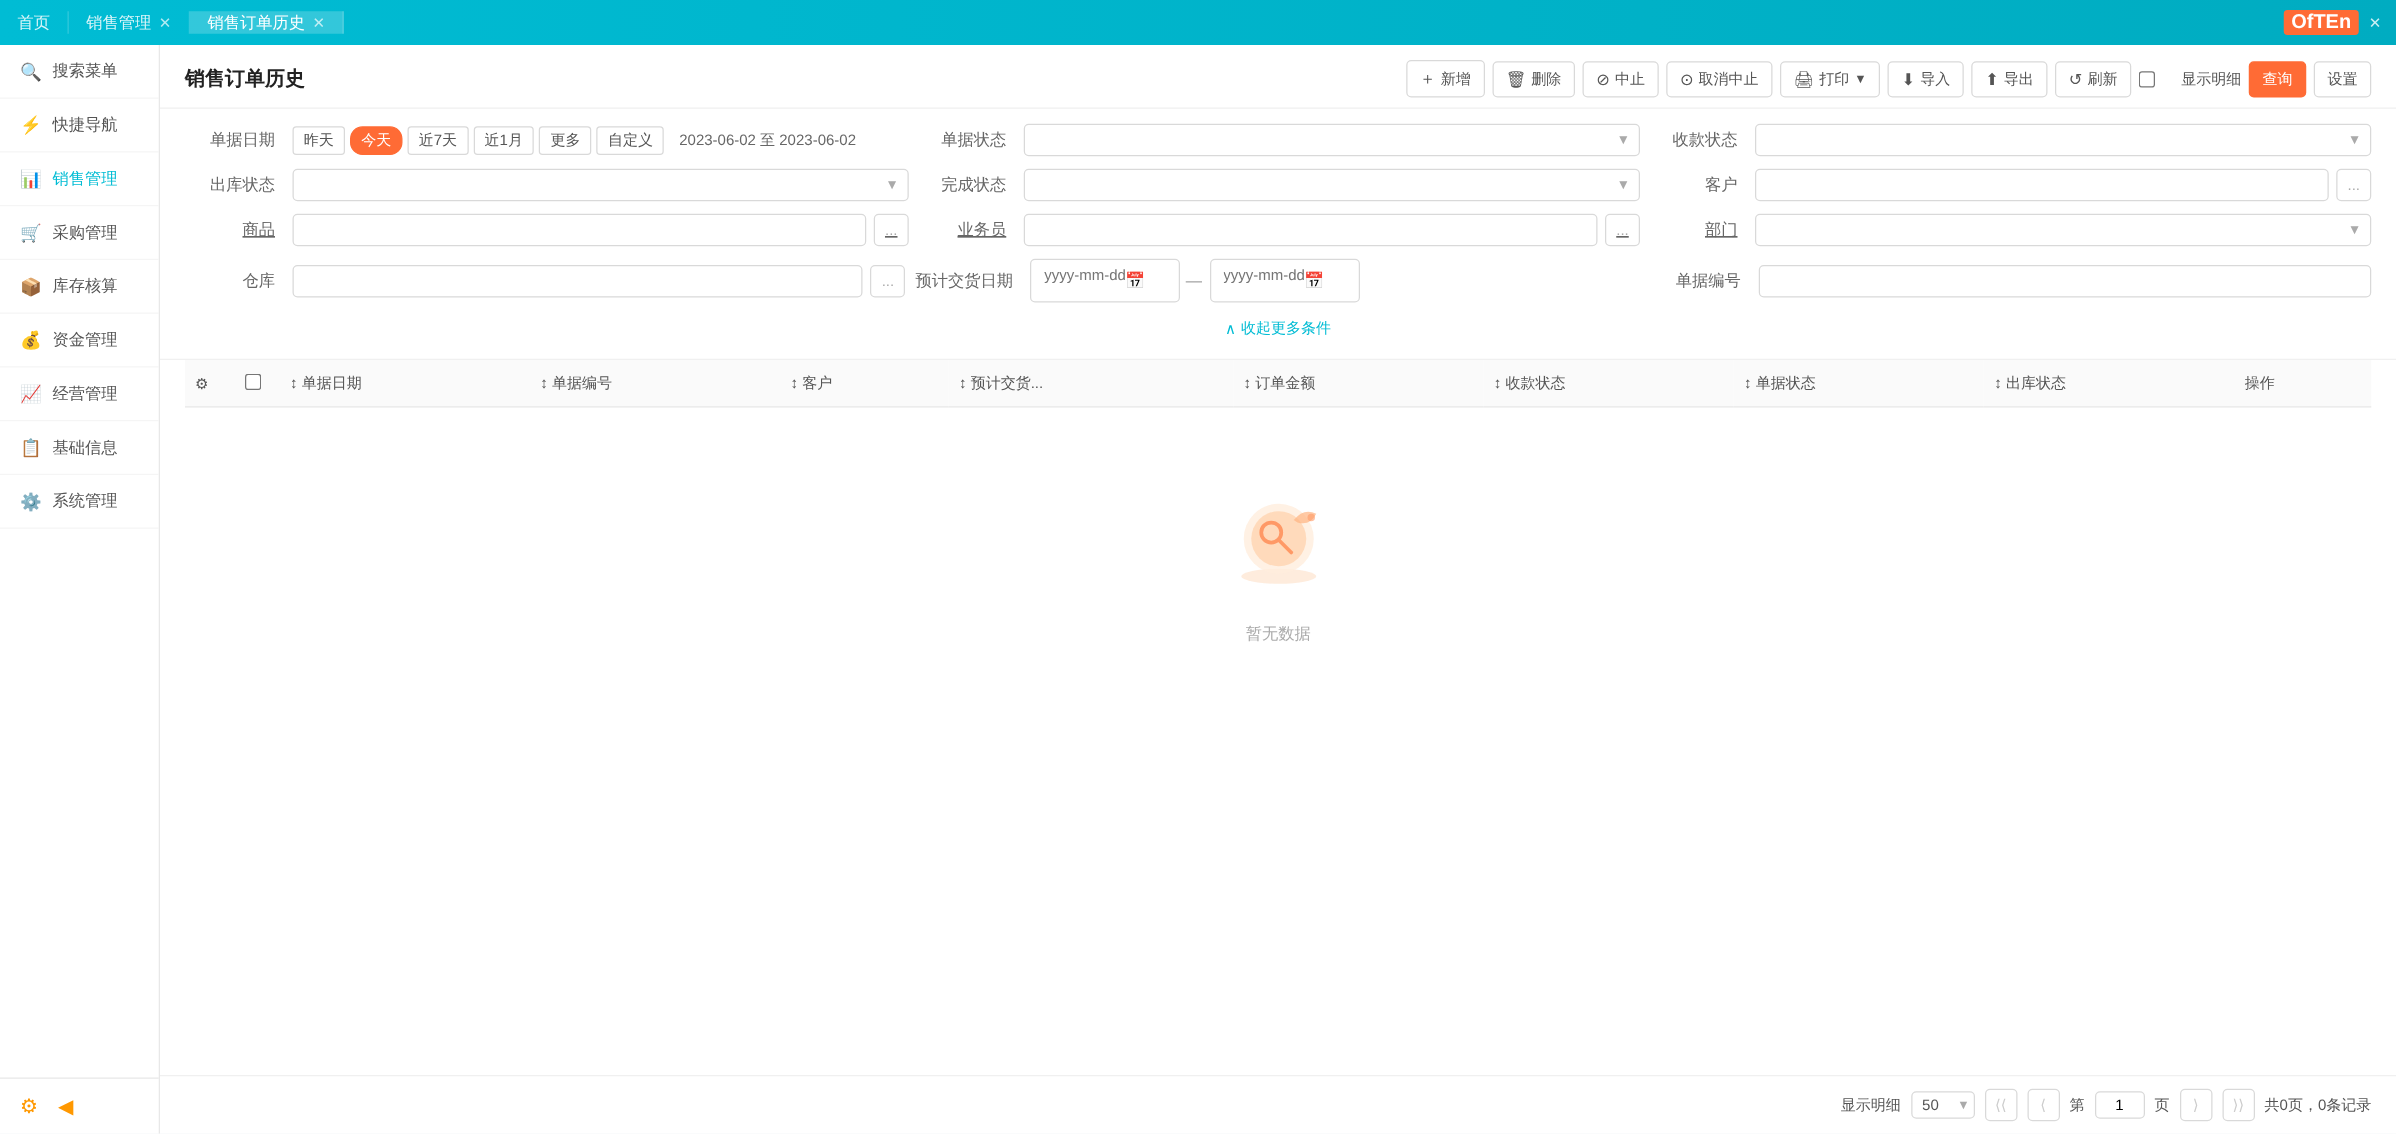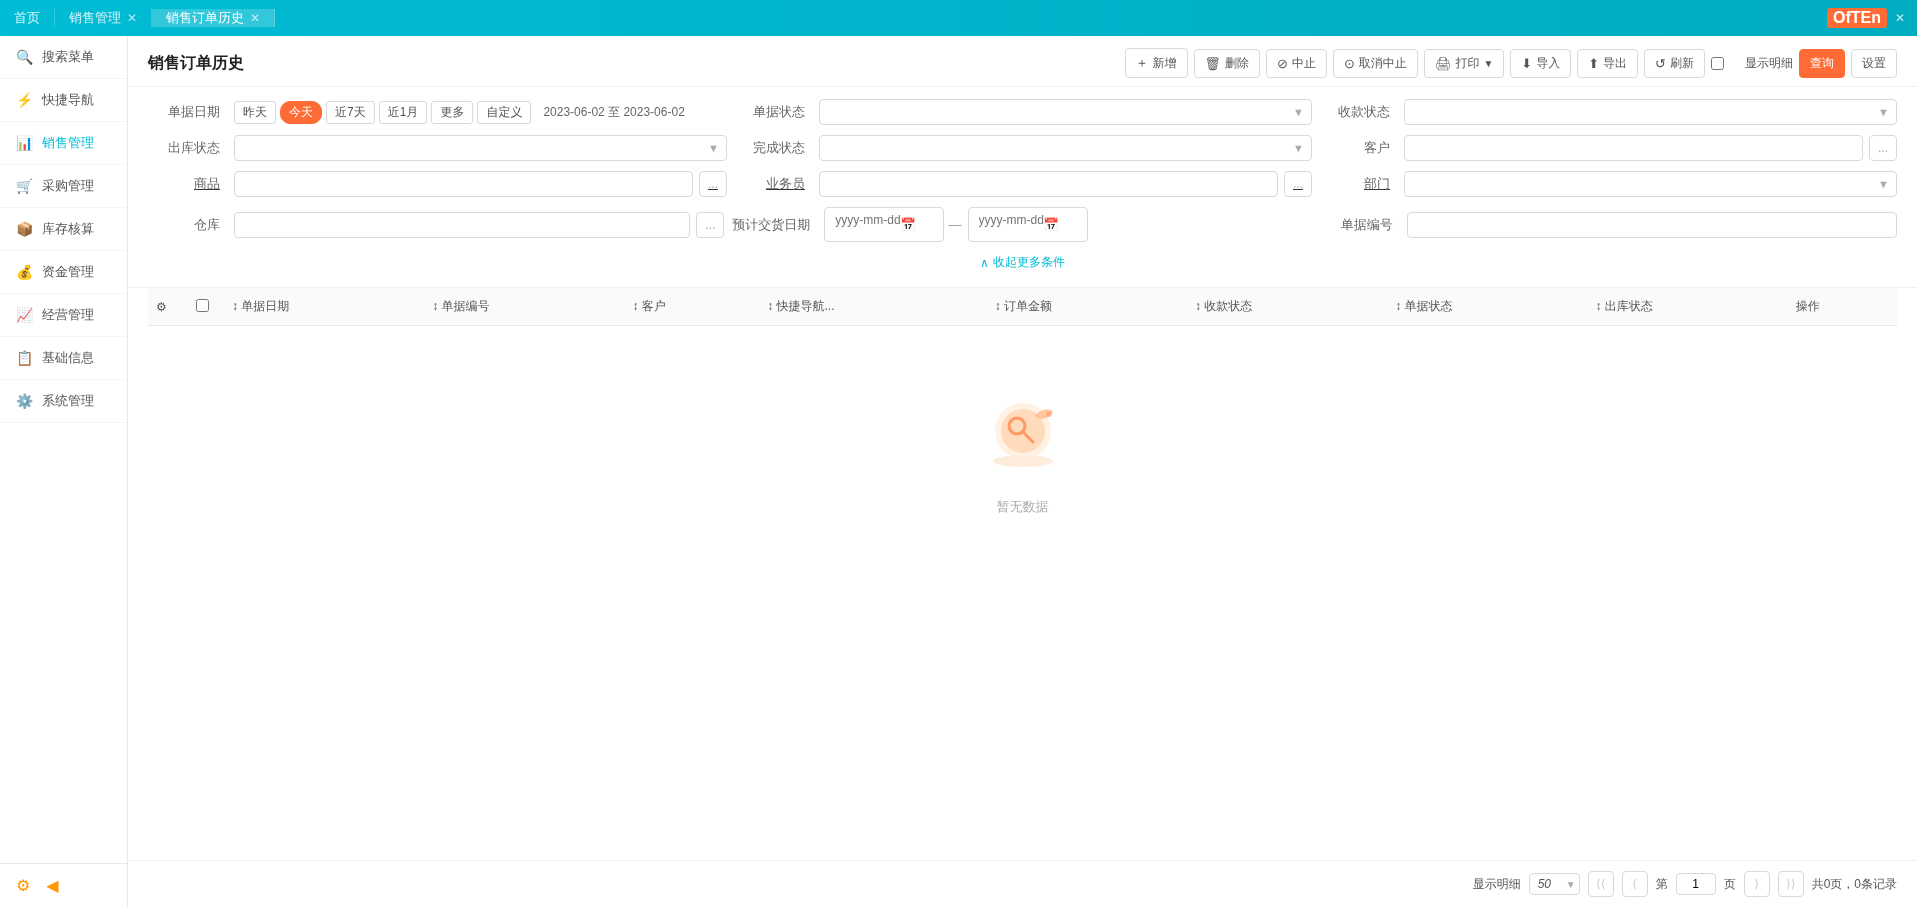--- a/index.html
+++ b/index.html
@@ -334,21 +334,20 @@
       color: #555;
     }
     .page-size-select {
       border: 1px solid #d9d9d9;
       border-radius: 4px;
       padding: 3px 20px 3px 8px;
       font-size: 12px;
       color: #555;
       background: #fff;
       appearance: none;
-      font-style: italic;
     }
     .page-size-wrapper {
       position: relative;
       display: inline-flex;
       align-items: center;
     }
     .page-size-wrapper .chevron {
       position: absolute;
       right: 4px;
       color: #aaa;
@@ -629,21 +628,21 @@
             <th>
               <span>↕ </span><span>单据日期</span>
             </th>
             <th>
               <span>↕ </span><span>单据编号</span>
             </th>
             <th>
               <span>↕ </span><span>客户</span>
             </th>
             <th>
-              <span>↕ </span><span>快捷导航...</span>
+              <span>↕ </span><span>预计交货...</span>
             </th>
             <th>
               <span>↕ </span><span>订单金额</span>
             </th>
             <th>
               <span>↕ </span><span>收款状态</span>
             </th>
             <th>
               <span>↕ </span><span>单据状态</span>
             </th>

